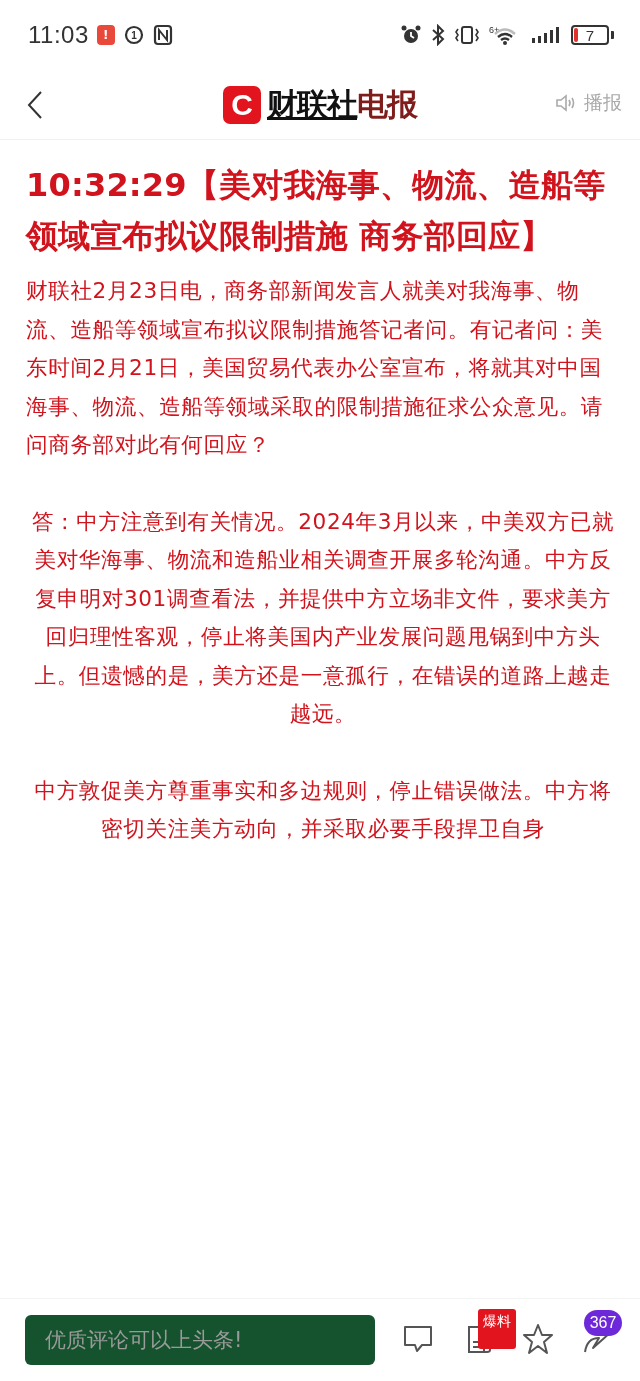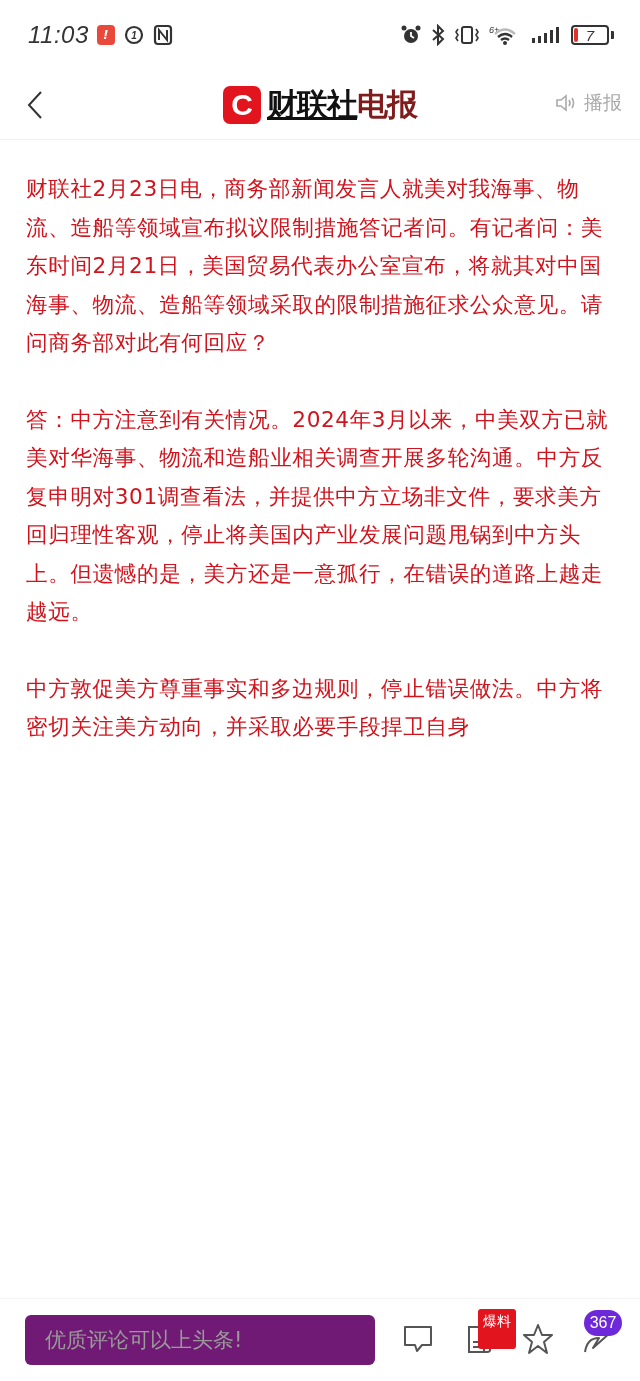--- a/index.html
+++ b/index.html
@@ -8,21 +8,20 @@
     background: #ffffff;
     font-family: "DejaVu Sans", "Liberation Sans", sans-serif;
   }
   .screen { position: relative; width: 640px; height: 1381px; background: #fff; }
 
   
   .status-bar {
     position: absolute; left: 0; top: 0; width: 640px; height: 70px;
     display: flex; align-items: center; justify-content: space-between;
     padding: 0 26px 0 28px;
-    font-style: italic;
   }
   .status-left { display: flex; align-items: center; gap: 8px; }
   .status-time { font-family: "Liberation Sans", sans-serif; font-size: 24px; color: #333; letter-spacing: 0.5px; }
   .notif-red {
     width: 18px; height: 20px; background: #e8493b; border-radius: 4px;
     display: flex; align-items: center; justify-content: center;
     color: #fff; font-size: 12px; font-weight: bold;
   }
   .status-icon { display: inline-flex; align-items: center; justify-content: center; color: #333; }
   .status-right { display: flex; align-items: center; gap: 9px; }
@@ -49,31 +48,31 @@
   }
   .logo-text { font-size: 31px; font-weight: bold; letter-spacing: -1px; line-height: 1; }
   .logo-text .black { color: #111; text-decoration: underline; }
   .logo-text .red { color: #7f1d1d; }
   .broadcast-btn { position: absolute; right: 18px; top: 20px; display: flex; align-items: center; gap: 6px; color: #a8a8a8; font-size: 19px; }
 
   
   .article { position: absolute; left: 26px; top: 160px; width: 594px; color: #d21a1f; }
   .headline { font-size: 32px; font-weight: bold; line-height: 51px; color: #d0131c; letter-spacing: 0.2px; }
   .para { font-size: 21.6px; line-height: 38.5px; color: #d0131c; margin-top: 10px; letter-spacing: 0.6px; }
-  .para + .para { margin-top: 38px; }
+  .para + .para { margin-top: 38px; text-align: center; }
 
   
   .bottom-bar {
     position: absolute; left: 0; top: 1298px; width: 640px; height: 83px;
     background: #fff; border-top: 1px solid #f3f3f3;
     display: flex; align-items: flex-start;
   }
   .comment-input {
     position: absolute; left: 25px; top: 16px; width: 350px; height: 50px;
-    background: #701a75; border-radius: 6px; border: none;
+    background: #14532d; border-radius: 6px; border: none;
     padding-left: 20px; display: flex; align-items: center;
     color: #9a9a9a; font-size: 21px;
   }
   .action-icon { position: absolute; top: 20px; width: 40px; height: 40px; display: flex; align-items: center; justify-content: center; }
   .badge-tip {
     position: absolute; left: 478px; top: 10px; height: 40px; padding: 0 5px;
     background: #e2141e; color: #fff; font-size: 14px; line-height: 24px; border-radius: 3px;
   }
   .badge-count {
     position: absolute; left: 584px; top: 11px; height: 26px; min-width: 38px; padding: 0 5px;
@@ -161,20 +160,21 @@
     <div class="broadcast-btn">
       <svg width="24" height="24" viewBox="0 0 24 24">
           <path d="M3 9 H7 L12 5 V19 L7 15 H3 Z" fill="none" stroke="#aaa" stroke-width="1.6"></path>
           <path d="M15 9 Q17 12 15 15 M18 7 Q21 12 18 17" fill="none" stroke="#aaa" stroke-width="1.6"></path>
         </svg>
       <span>播报</span>
     </div>
   </div>
 
   <div class="article">
+    <h1 class="headline">10:32:29【美对我海事、物流、造船等领域宣布拟议限制措施 商务部回应】</h1>
     <p class="para">财联社2月23日电，商务部新闻发言人就美对我海事、物流、造船等领域宣布拟议限制措施答记者问。有记者问：美东时间2月21日，美国贸易代表办公室宣布，将就其对中国海事、物流、造船等领域采取的限制措施征求公众意见。请问商务部对此有何回应？</p>
     <p class="para">答：中方注意到有关情况。2024年3月以来，中美双方已就美对华海事、物流和造船业相关调查开展多轮沟通。中方反复申明对301调查看法，并提供中方立场非文件，要求美方回归理性客观，停止将美国内产业发展问题甩锅到中方头上。但遗憾的是，美方还是一意孤行，在错误的道路上越走越远。</p>
     <p class="para">中方敦促美方尊重事实和多边规则，停止错误做法。中方将密切关注美方动向，并采取必要手段捍卫自身</p>
   </div>
 
   <div class="bottom-bar">
     <div class="comment-input">
       <span>优质评论可以上头条!</span>
     </div>
     <div class="action-icon" style="left:398px;">

